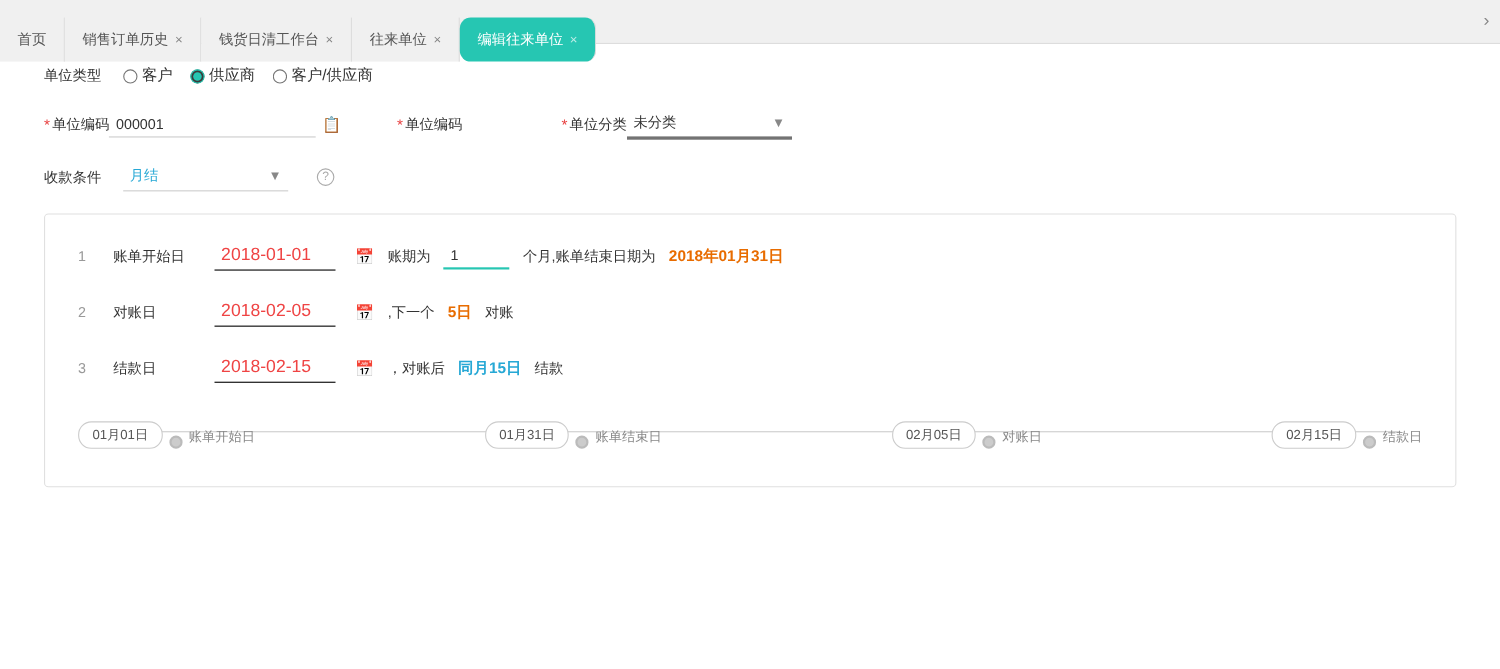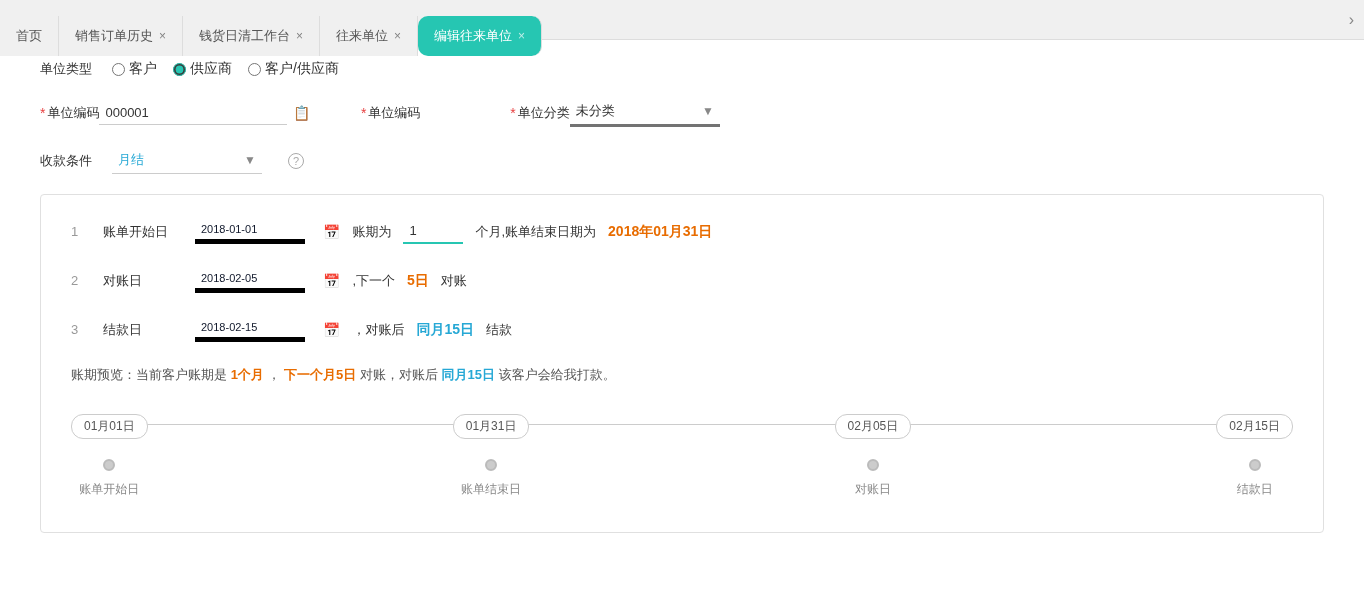--- a/index.html
+++ b/index.html
@@ -175,25 +175,25 @@
       font-size: 13px;
       width: 20px;
     }
     .row-label {
       font-size: 13px;
       color: #333;
       width: 80px;
     }
     .date-input {
       border: none;
-      border-bottom: 5px solid #000000;
+      border-bottom: 1px solid #000000;
       outline: none;
       padding: 4px 6px;
-      font-size: 11px;
-      color: #0f172a;
+      font-size: 16px;
+      color: #ef4444;
       width: 110px;
       background: transparent;
     }
     .period-input {
       border: none;
       border-bottom: 2px solid #26c6b2;
       outline: none;
       padding: 4px 6px;
       font-size: 13px;
       color: #333;
@@ -234,21 +234,21 @@
     .timeline-nodes {
       display: flex;
       align-items: flex-start;
       width: 100%;
       justify-content: space-between;
       position: relative;
       z-index: 1;
     }
     .timeline-node {
       display: flex;
-      flex-direction: column;
+      flex-direction: row;
       align-items: center;
       gap: 6px;
     }
     .node-dot {
       width: 12px;
       height: 12px;
       border-radius: 50%;
       background: #ccc;
       border: 2px solid #bbb;
       margin-top: 14px;
@@ -386,29 +386,20 @@
     <div class="settings-row">
       <span class="row-num">3</span>
       <span class="row-label">结款日</span>
       <input type="text" class="date-input" value="2018-02-15" style="">
       <span class="cal-icon">📅</span>
       <span class="row-text">，对账后</span>
       <span class="highlight-teal">同月15日</span>
       <span class="row-text">结款</span>
     </div>
 
-    <div class="preview-text">
-      <span>账期预览：当前客户账期是</span>
-      <span class="highlight-orange">1个月</span>
-      <span>，</span>
-      <span class="highlight-orange">下一个月5日</span>
-      <span>对账，对账后</span>
-      <span class="highlight-teal">同月15日</span>
-      <span>该客户会给我打款。</span>
-    </div>
 
     <div class="timeline-container">
       <div class="timeline-line"></div>
       <div class="timeline-nodes">
 
         <div class="timeline-node">
           <div class="node-date-box">01月01日</div>
           <div class="node-dot"></div>
           <div class="node-date-label">账单开始日</div>
         </div>

